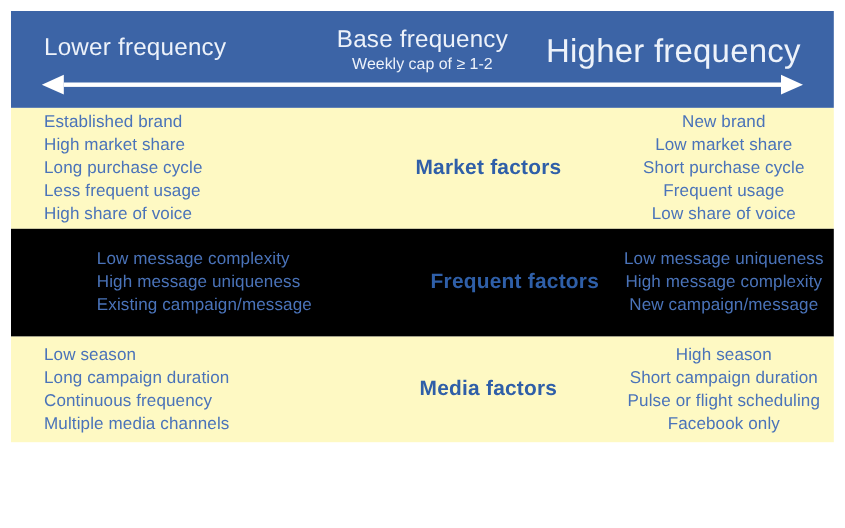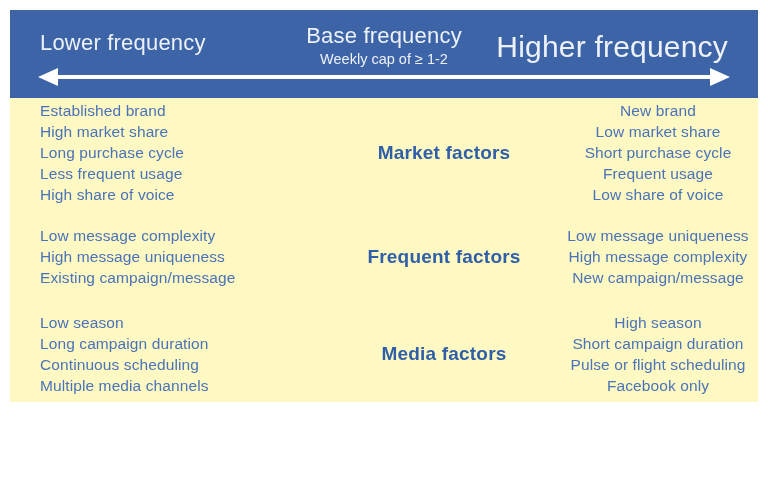--- a/index.html
+++ b/index.html
@@ -58,21 +58,21 @@
     border-bottom: 9px solid transparent;
     border-left: 20px solid #ffffff;
   }
 
   
   .frow {
     display: flex;
     align-items: center;
   }
   .frow.shade-dark  { background: #fef9c3; }
-  .frow.shade-light { background: #fef9c3; }
+  .frow.shade-light { background: #000000; padding-left: 48px; }
   .frow-1 { height: 134px; }
   .frow-2 { height: 121px; }
   .frow-3 { height: 117px; }
 
   .col-left  { width: 290px; margin-left: 30px; flex: none; }
   .col-mid   { flex: 1; text-align: center; }
   .col-right { width: 200px; flex: none; text-align: center; }
 
   .row-title {
     font-size: 19px; font-weight: bold;
@@ -150,21 +150,21 @@
             <li>New campaign/message</li>
           </ul>
       </div>
     </div>
 
     <div class="frow frow-3 shade-dark">
       <div class="col-left">
         <ul class="factors">
             <li>Low season</li>
             <li>Long campaign duration</li>
-            <li>Continuous scheduling</li>
+            <li>Continuous frequency</li>
             <li>Multiple media channels</li>
           </ul>
       </div>
       <div class="col-mid">
         <span class="row-title">Media factors</span>
       </div>
       <div class="col-right">
         <ul class="factors">
             <li>High season</li>
             <li>Short campaign duration</li>

